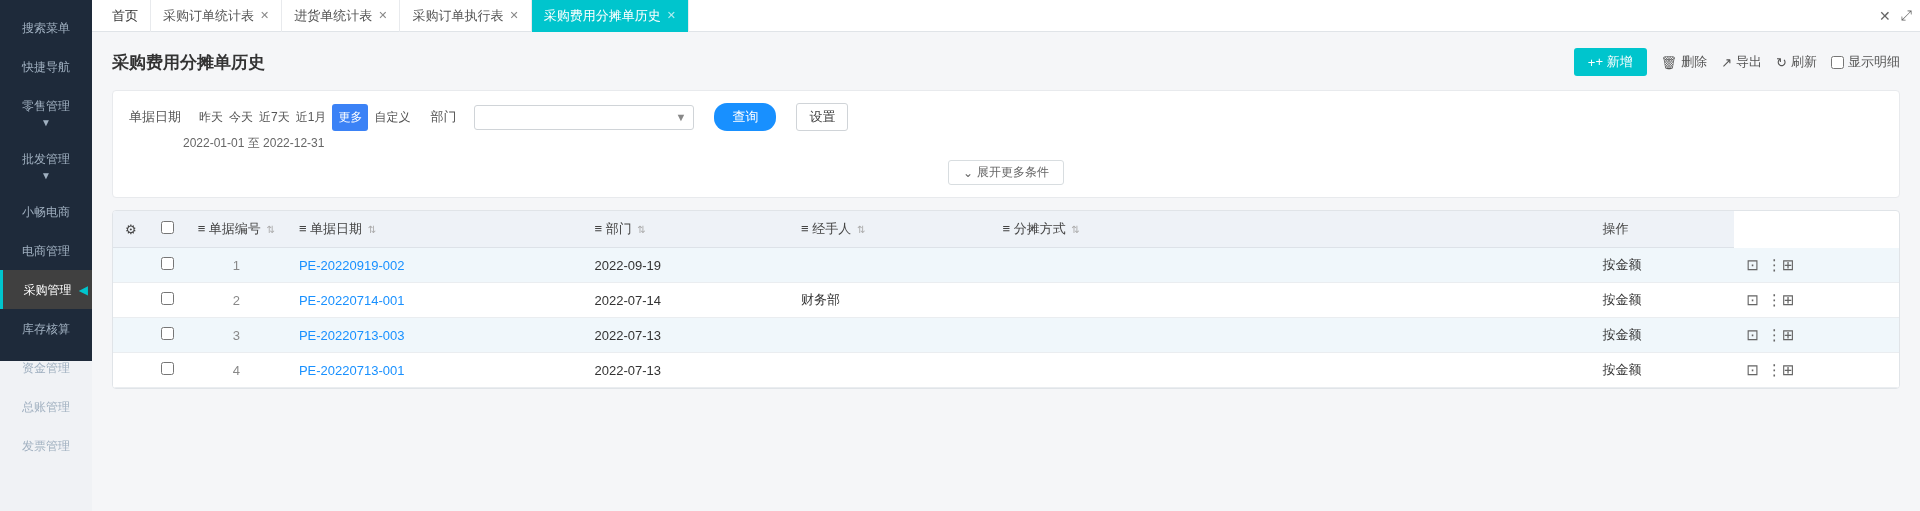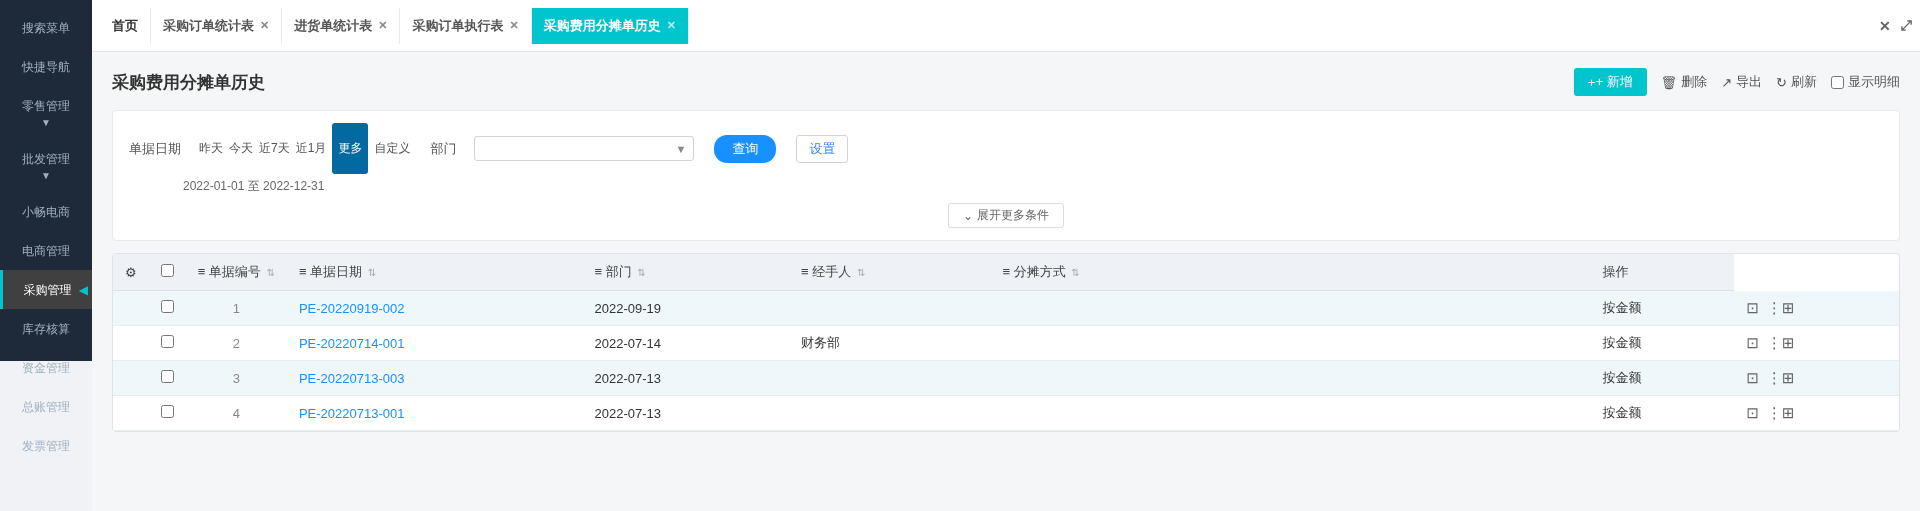--- a/index.html
+++ b/index.html
@@ -42,23 +42,22 @@
       overflow: hidden;
     }
 
     
     .tabs-bar {
       background: #fff;
       border-bottom: 1px solid #e0e4e8;
       display: flex;
       align-items: center;
       padding: 0 8px;
-      height: 52px;
+      height: 32px;
       flex-shrink: 0;
-      font-weight: bold;
     }
     .tab {
       display: flex;
       align-items: center;
       padding: 0 12px;
       height: 36px;
       cursor: pointer;
       font-size: 13px;
       color: #555;
       border-right: 1px solid #e8eaed;
@@ -150,23 +149,23 @@
       gap: 18px;
     }
     .filter-label { color: #555; font-size: 13px; white-space: nowrap; }
     .date-shortcuts { display: flex; align-items: center; gap: 6px; }
     .date-shortcut {
       cursor: pointer;
       color: #555;
       font-size: 12px;
     }
     .date-shortcut.more {
-      background: #0369a1;
+      background: #3b82f6;
       color: #fff;
-      padding: 17px 6px;
+      padding: 5px 6px;
       border-radius: 3px;
       font-size: 12px;
     }
     .date-range { font-size: 12px; color: #666; margin-top: 4px; }
     .filter-input {
       border: 1px solid #d0d4d8;
       border-radius: 3px;
       padding: 4px 8px;
       font-size: 13px;
       width: 280px;
@@ -200,21 +199,21 @@
       background: #1890ff;
       color: #fff;
       border: none;
       border-radius: 13px;
       padding: 5px 18px;
       cursor: pointer;
       font-size: 13px;
     }
     .settings-btn {
       background: #fff;
-      color: #3b82f6;
+      color: #404040;
       border: 1px solid #d0d4d8;
       border-radius: 3px;
       padding: 4px 12px;
       cursor: pointer;
       font-size: 13px;
     }
     .expand-more {
       display: flex;
       justify-content: center;
       margin-top: 8px;

